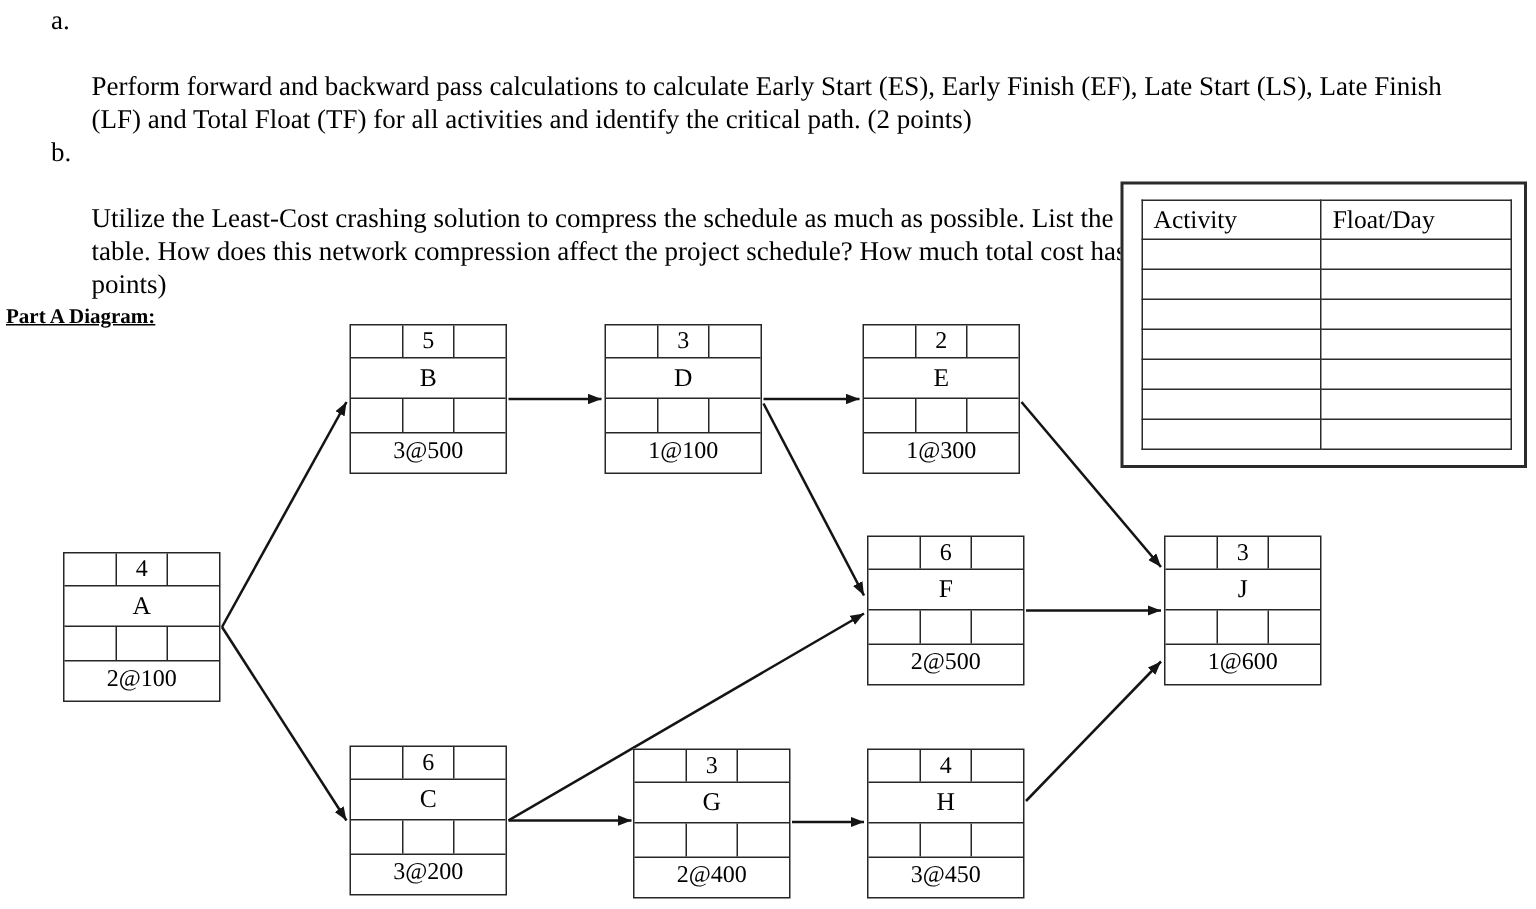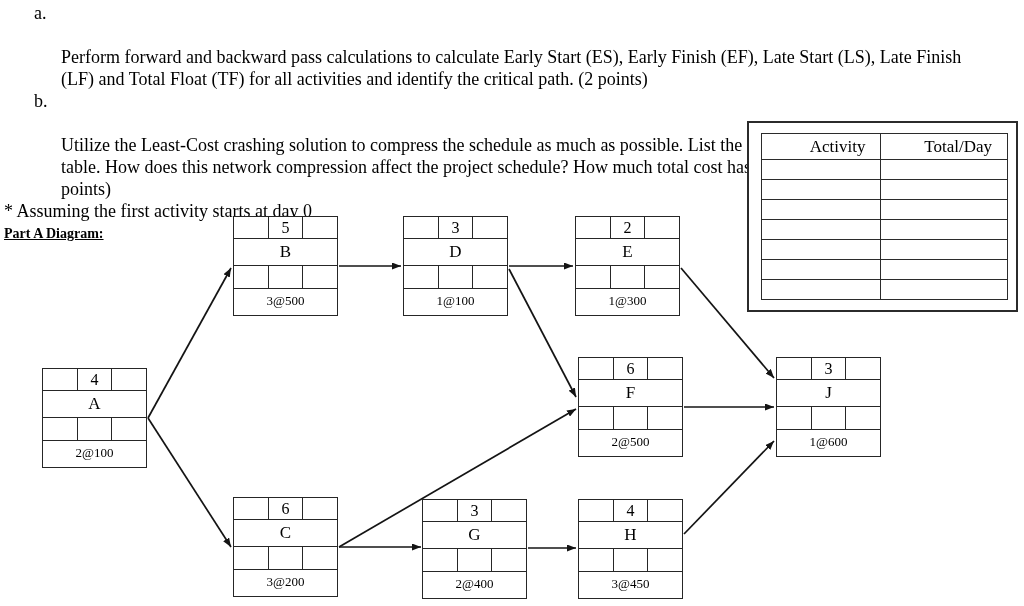--- a/index.html
+++ b/index.html
@@ -15,66 +15,65 @@
   .qintro { margin:0; }
   .qitem { display:flex; margin-left:30px; }
   .qlabel { flex:0 0 27px; }
   .qtext { flex:1; white-space:pre-line;margin-top:44px; }
   .assumption { margin:0; }
   .section-title { font-weight:bold; text-decoration:underline; margin-top:1px; font-size:14px; }
 
   
   .crash-outer { position:absolute; left:747px; top:121px; width:271px; height:191px; border:2px solid #2b2b2b; background:#fff; }
   .crash-table { position:absolute; left:12px; top:10px; width:247px; border-collapse:collapse; }
-  .crash-table th, .crash-table td { border:1.6px solid #2b2b2b; font-weight:normal; text-align:right; padding:0 15px 0 7px; font-size:17px; }
+  .crash-table th, .crash-table td { border:1.6px solid #2b2b2b; font-weight:normal; text-align:left; padding:0 15px 0 7px; font-size:17px; }
   .crash-table th { height:26px; }
   .crash-table td { height:20px; }
   .crash-table .col-activity { width:120px; }
   .crash-table .col-cost { width:127px; }
 
   
   .node { position:absolute; width:105px; height:100px; border:1.6px solid #262626; background:#fff; }
   .nrow { width:100%; }
   .r1, .r3 { display:flex; height:22.5px; border-bottom:1.6px solid #262626; }
   .r1 { height:22px; }
   .r3 { height:22.5px; }
   .ncell { flex:1; border-right:1.6px solid #262626; display:flex; align-items:center; justify-content:center; font-size:16px; }
   .ncell:last-child { border-right:none; }
   .r2 { height:27px; border-bottom:1.6px solid #262626; display:flex; align-items:center; justify-content:center; font-size:17px; }
-  .r4 { height:24px; display:flex; align-items:center; justify-content:center; font-size:13px; }
+  .r4 { height:24px; display:flex; align-items:center; justify-content:center; font-size:16px; }
 
   
   .edges { position:absolute; left:0; top:0; width:1024px; height:606px; pointer-events:none; }
   .edges line { stroke:#141414; stroke-width:1.7; }
 </style>
 </head>
 <body>
 
 <div class="qwrap">
   <div class="qitem">
     <div class="qlabel">a.</div>
     <div class="qtext">Perform forward and backward pass calculations to calculate Early Start (ES), Early Finish (EF), Late Start (LS), Late Finish
 (LF) and Total Float (TF) for all activities and identify the critical path. (2 points)</div>
   </div>
   <div class="qitem">
     <div class="qlabel">b.</div>
     <div class="qtext">Utilize the Least-Cost crashing solution to compress the schedule as much as possible. List the crashing steps on the provided
 table. How does this network compression affect the project schedule? How much total cost has been added to the project? (10
 points)</div>
   </div>
-  <p class="assumption">* Assuming the first activity starts at day 0</p>
   <div class="section-title">Part A Diagram:</div>
 </div>
 
 <div class="crash-outer">
   <table class="crash-table">
     <thead>
       <tr>
         <th class="col-activity">Activity</th>
-        <th class="col-cost">Total/Day</th>
+        <th class="col-cost">Float/Day</th>
       </tr>
     </thead>
     <tbody>
         <tr>
           <td></td>
           <td></td>
         </tr>
         <tr>
           <td></td>
           <td></td>

